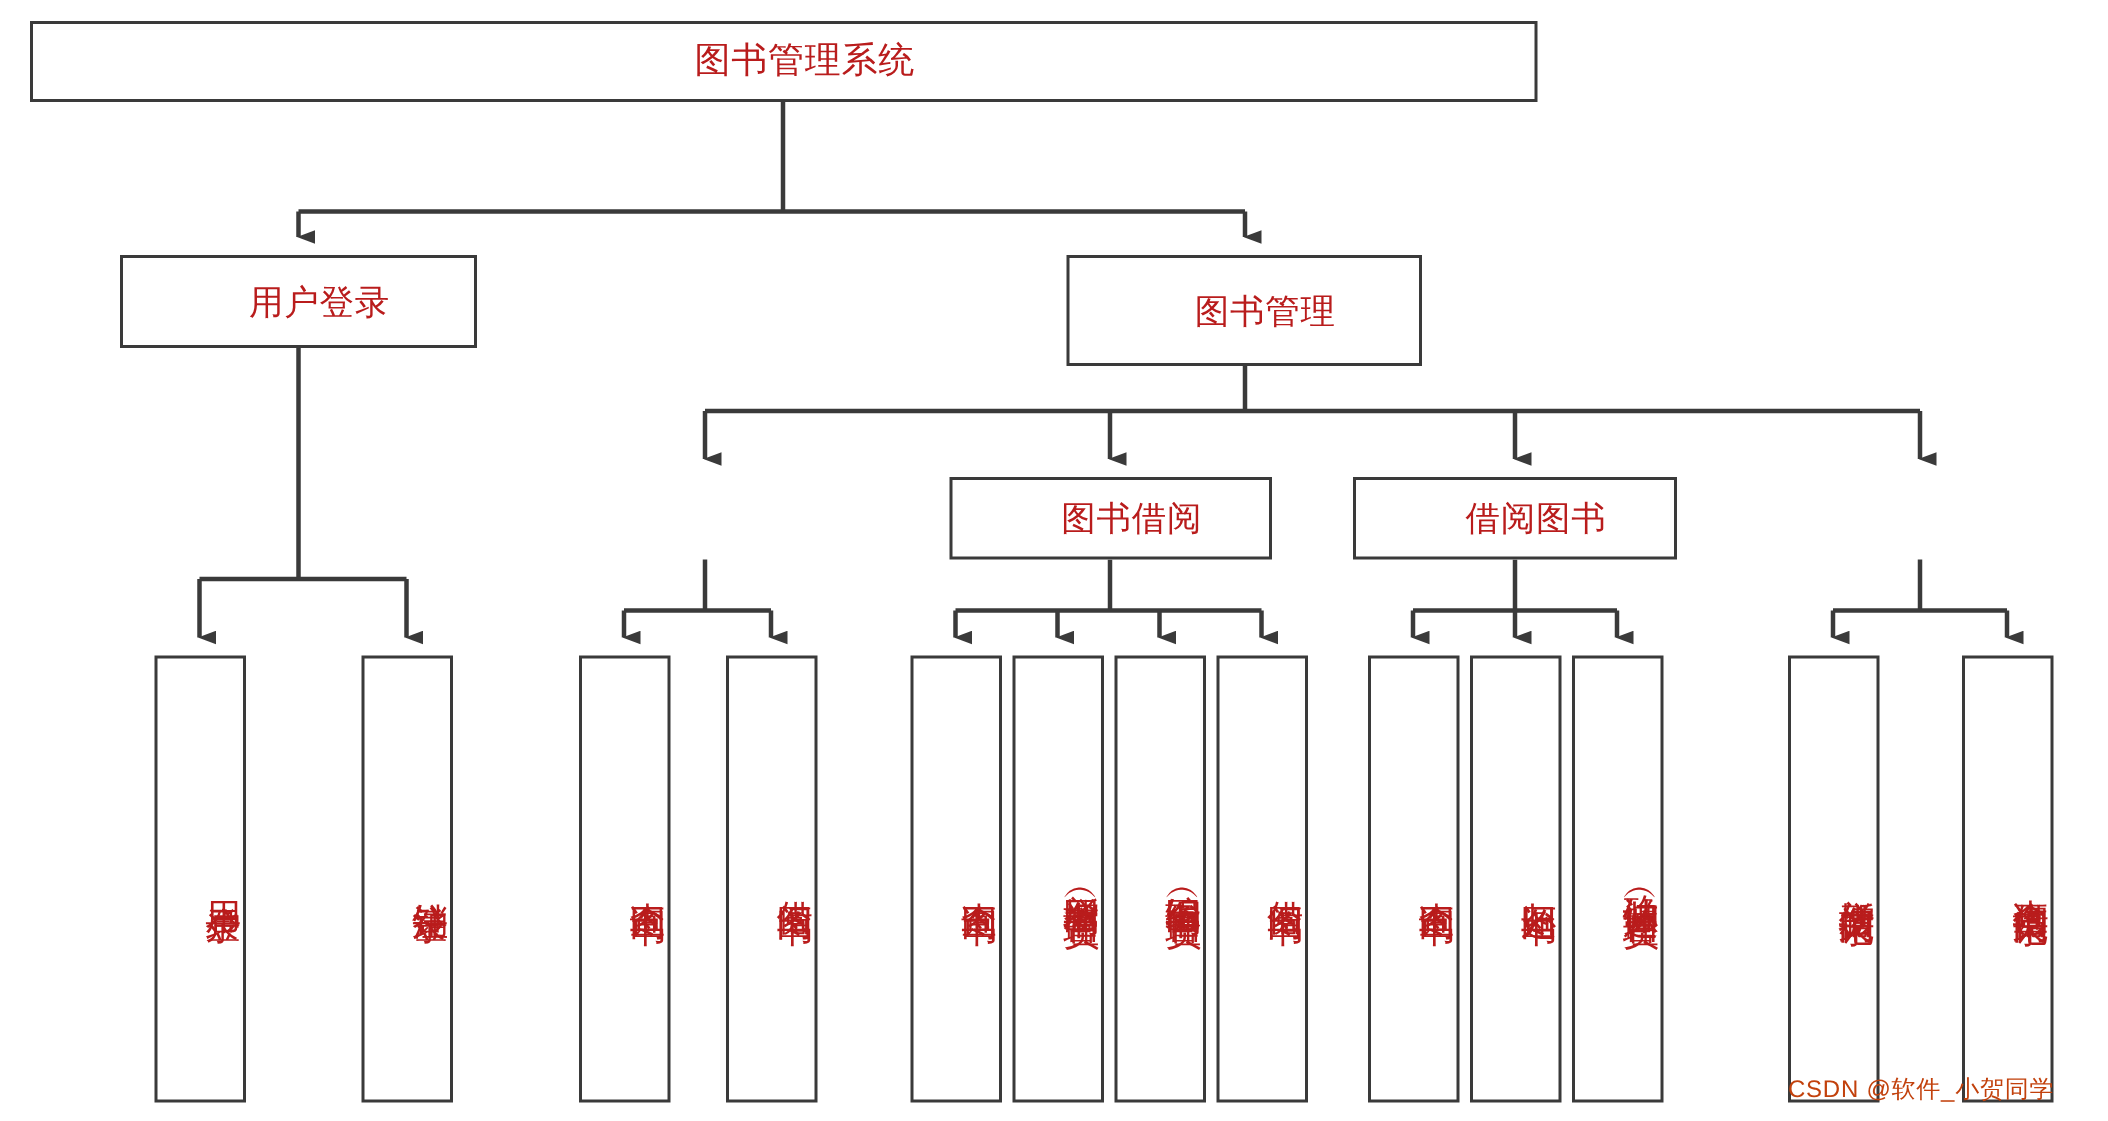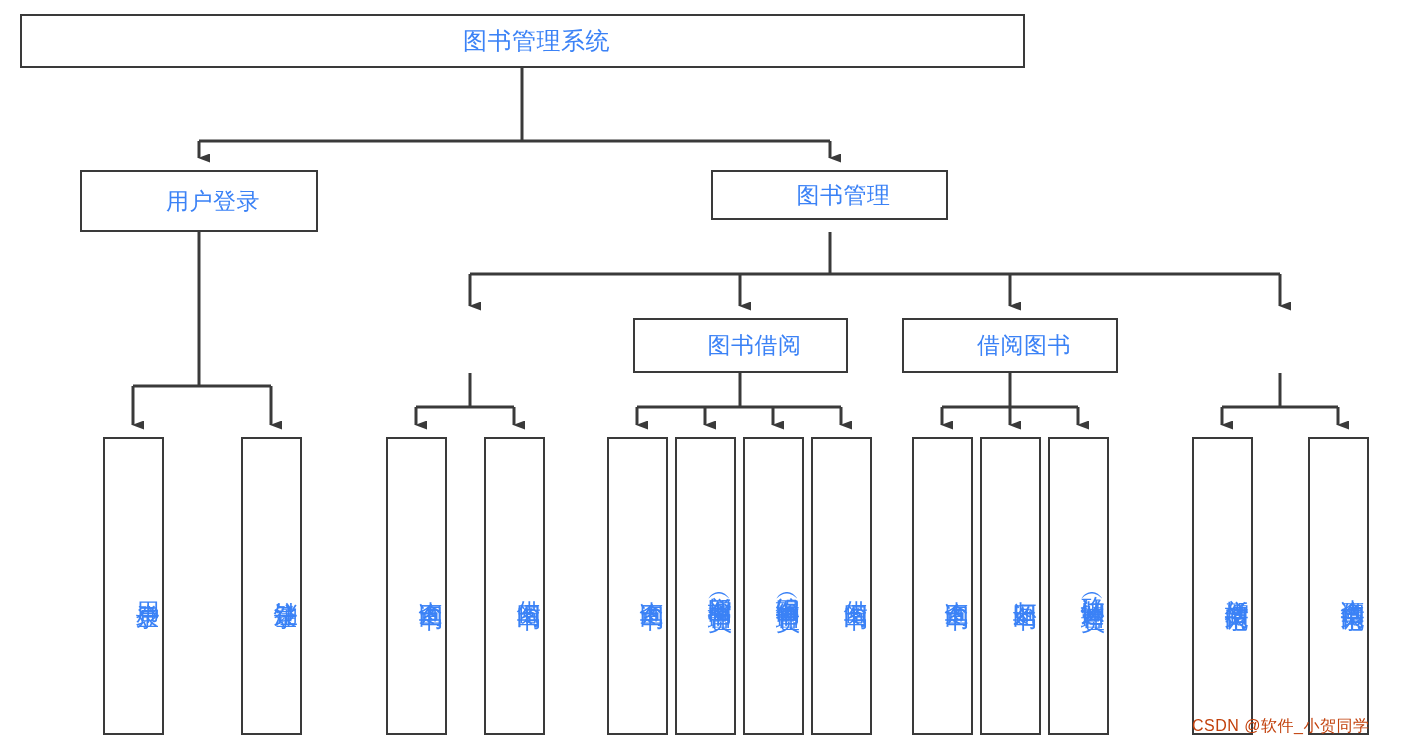--- a/index.html
+++ b/index.html
@@ -26,21 +26,21 @@
     pointer-events: none;
   }
   .node {
     position: absolute;
     box-sizing: border-box;
     background: #ffffff;
     border: 2px solid #3a3a3a;
     display: flex;
     align-items: center;
     justify-content: center;
-    color: #3b82f6;
+    color: #b91c1c;
     padding-left: 28px;
   }
   .node .label {
     font-size: 23px;
     line-height: 1.05;
     letter-spacing: 0.5px;
     white-space: nowrap;
   }
   .node.root .label { font-size: 24px; }
   .node.vert {
@@ -119,21 +119,21 @@
     </g>
   </svg>
 
   <div class="node root" style="left:20px; top:14px; width:1005px; height:54px;">
     <span class="label">图书管理系统</span>
   </div>
 
   <div class="node" style="left:80px; top:170px; width:238px; height:62px;">
     <span class="label">用户登录</span>
   </div>
-  <div class="node" style="left:711px; top:170px; width:237px; height:50px;">
+  <div class="node" style="left:711px; top:170px; width:237px; height:74px;">
     <span class="label">图书管理</span>
   </div>
 
   <div class="node" style="left:633px; top:318px; width:215px; height:55px;justify-content:center;">
     <span class="label">图书借阅</span>
   </div>
   <div class="node" style="left:902px; top:318px; width:216px; height:55px;">
     <span class="label">借阅图书</span>
   </div>
 

